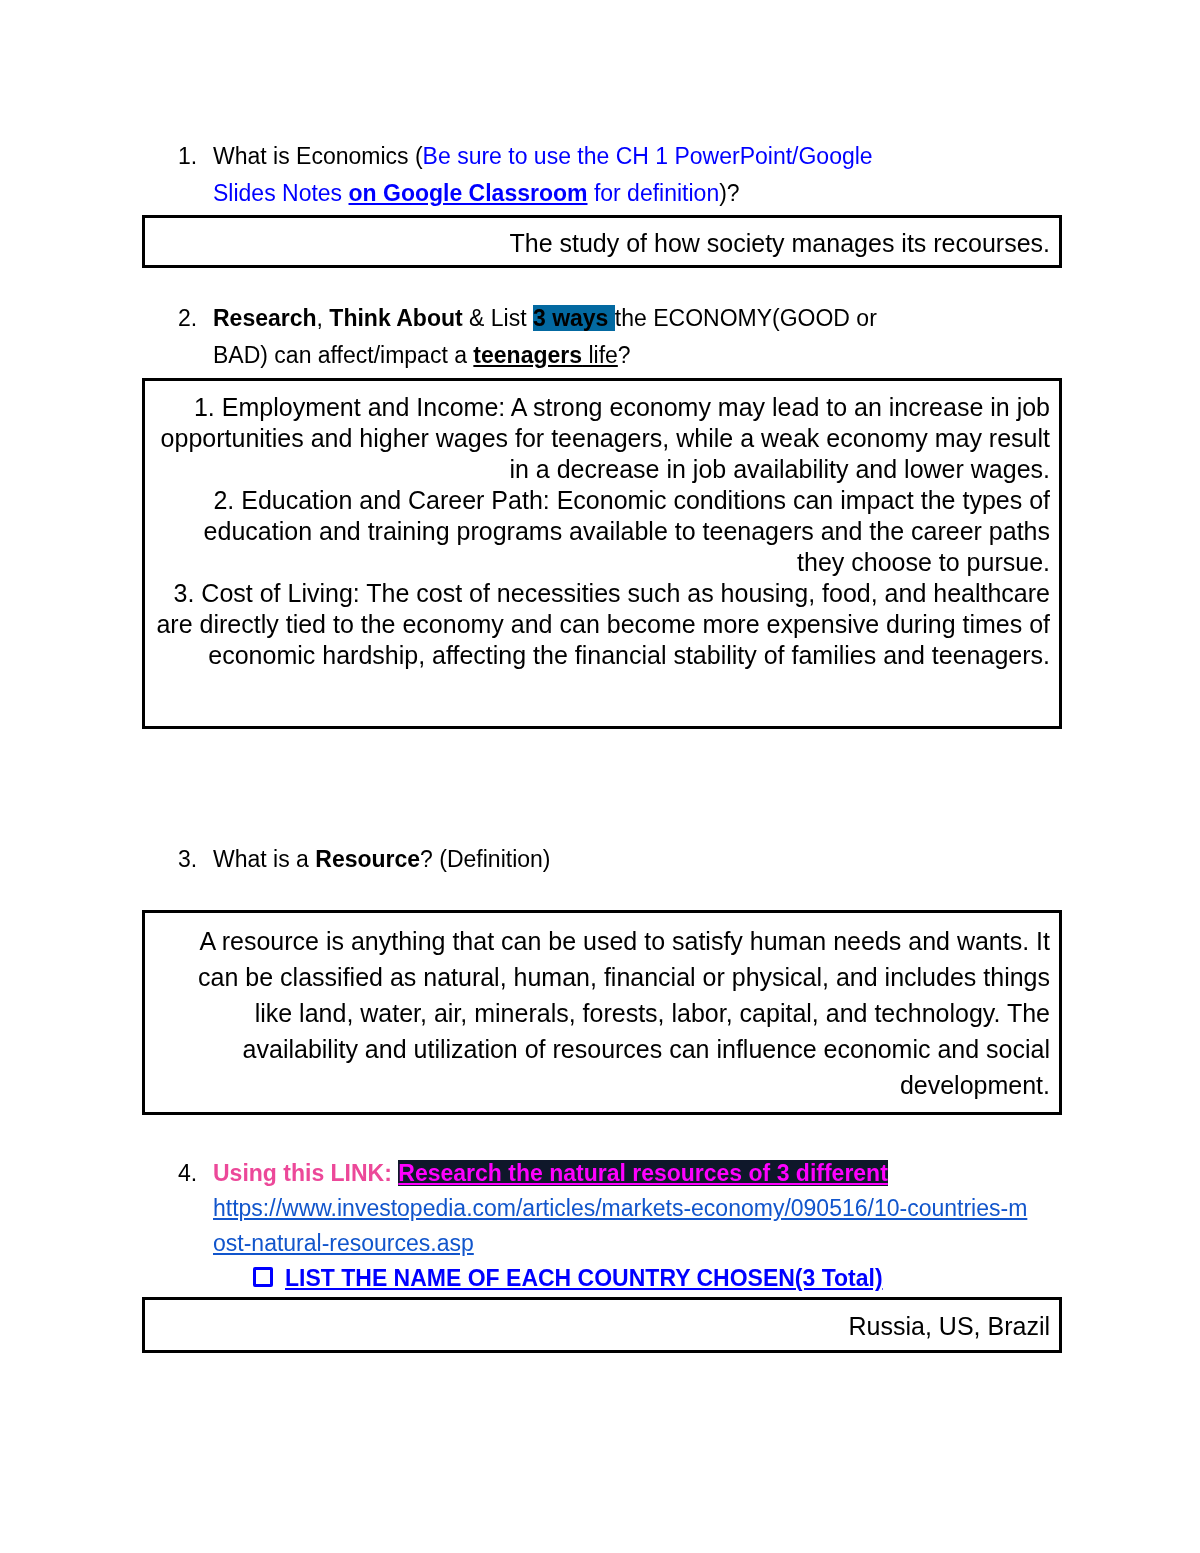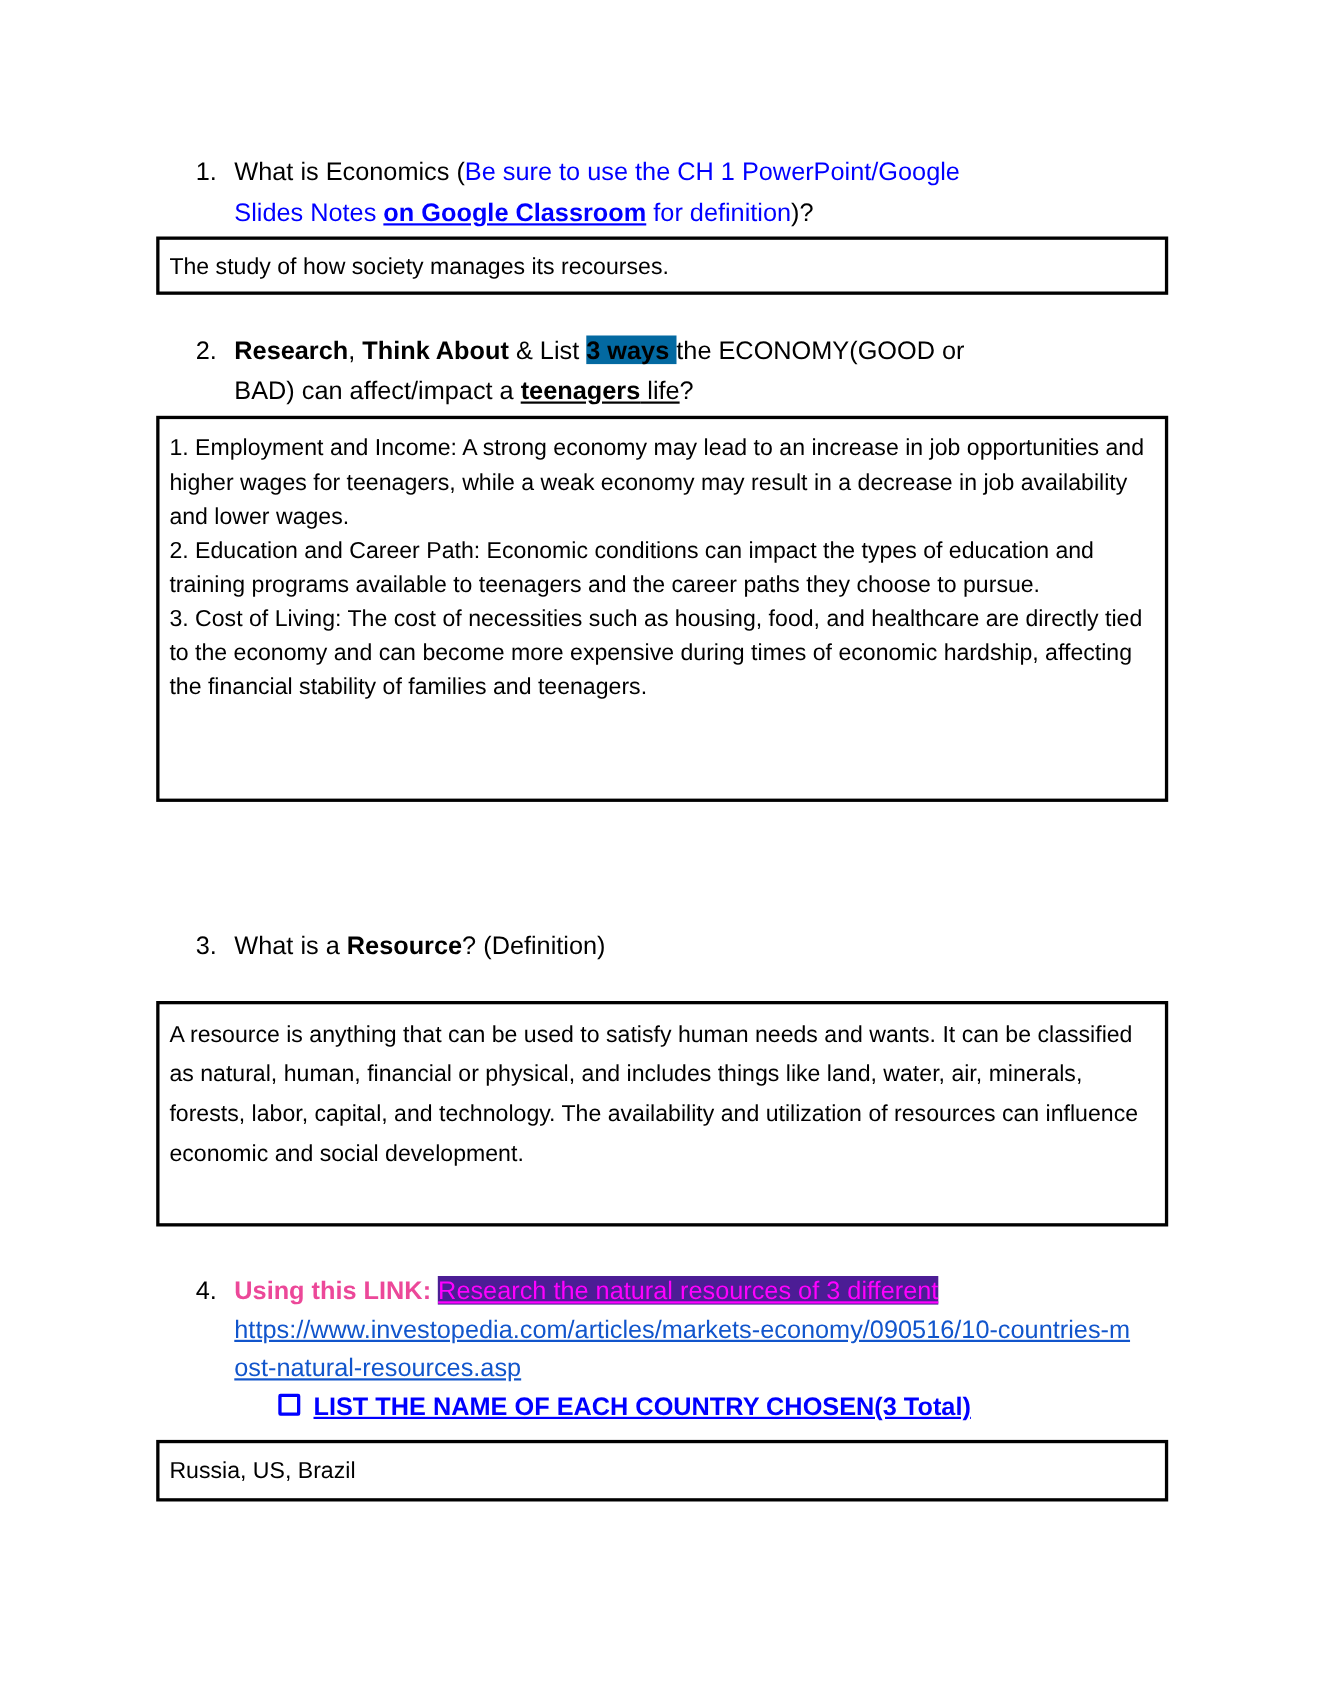--- a/index.html
+++ b/index.html
@@ -29,35 +29,36 @@
 
   
   .t-k{color:#000000;}
   .t-kb{color:#000000;font-weight:bold;}
   .t-kbu{color:#000000;font-weight:bold;text-decoration:underline;}
   .t-ku{color:#000000;text-decoration:underline;}
   .t-b{color:#0000FF;}
   .t-bbu{color:#0000FF;font-weight:bold;text-decoration:underline;text-align:center;}
   .t-hl{color:#000000;font-weight:bold;background:#0369a1;}
   .t-m{color:#ec4899;font-weight:bold;}
-  .t-mh{color:#FF00FF;font-weight:normal;text-decoration:underline;background:#4c1d95;}
+  .t-mh{color:#FF00FF;font-weight:bold;text-decoration:underline;background:#0f172a;}
   .t-link{color:#1155CC;text-decoration:underline;}
   .t-bluebold{color:#0000FF;font-weight:bold;text-decoration:underline;}
 
   
   .answer-box{
     box-sizing:border-box;
     margin-left:142px;
     width:920px;
     border:3px solid #000000;
     padding:8px 9px;
-    font-size:21px;
+    font-size:25px;
     color:#000000;
     overflow:hidden;
     background:#ffffff;
+    text-align:right;
   }
   .answer-text{white-space:pre-wrap;}
 
   .q1{margin-top:138px;}
   .box1{margin-top:3px;height:53px;line-height:34px;}
   .q2{margin-top:32px;}
   .box2{margin-top:4px;height:351px;line-height:31px;padding-top:11px;}
   .q3{margin-top:112px;}
   .box3{margin-top:32px;height:205px;line-height:36px;padding-top:10px;}
   .q4{margin-top:40px;line-height:36px;}
@@ -69,21 +70,21 @@
   }
   .checkbox-square{
     display:inline-block;
     width:14px;
     height:14px;
     border:3px solid #0000FF;
     border-radius:2px;
     margin-right:12px;
     transform:translateY(1px);
   }
-  .box4{margin-top:14px;height:56px;line-height:36px;}
+  .box4{margin-top:2px;height:56px;line-height:36px;}
 </style>
 </head>
 <body>
 
 <div class="page">
 
   <div class="question q1">
     <span class="qnum t-k">1.</span>
     <div class="qline"><span class="t-k">What is Economics (</span><span class="t-b">Be sure to use the CH 1 PowerPoint/Google</span></div>
     <div class="qline"><span class="t-b">Slides Notes </span><span class="t-bbu">on Google Classroom</span><span class="t-b"> for definition</span><span class="t-k">)?</span></div>

